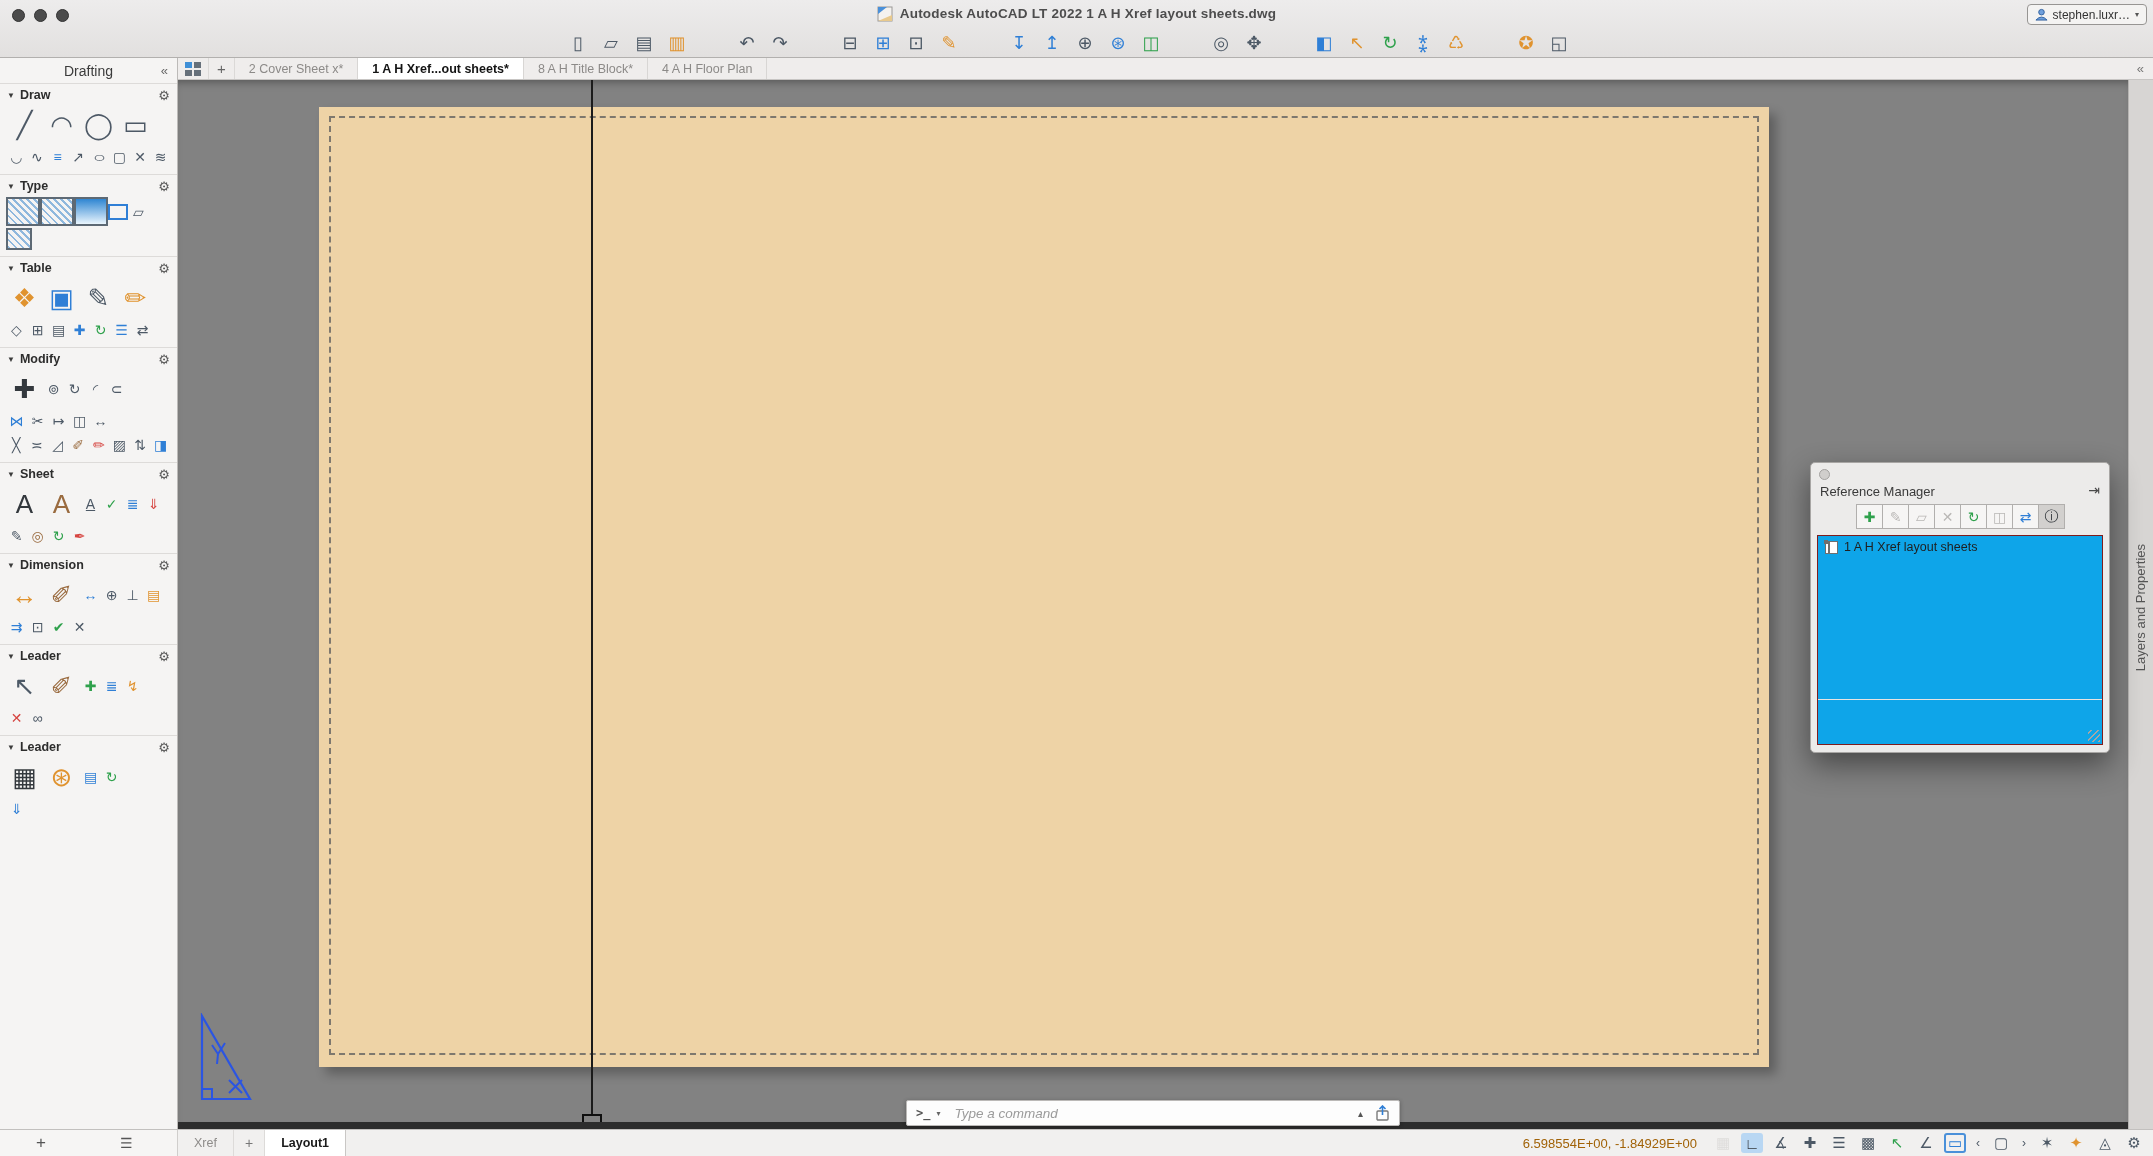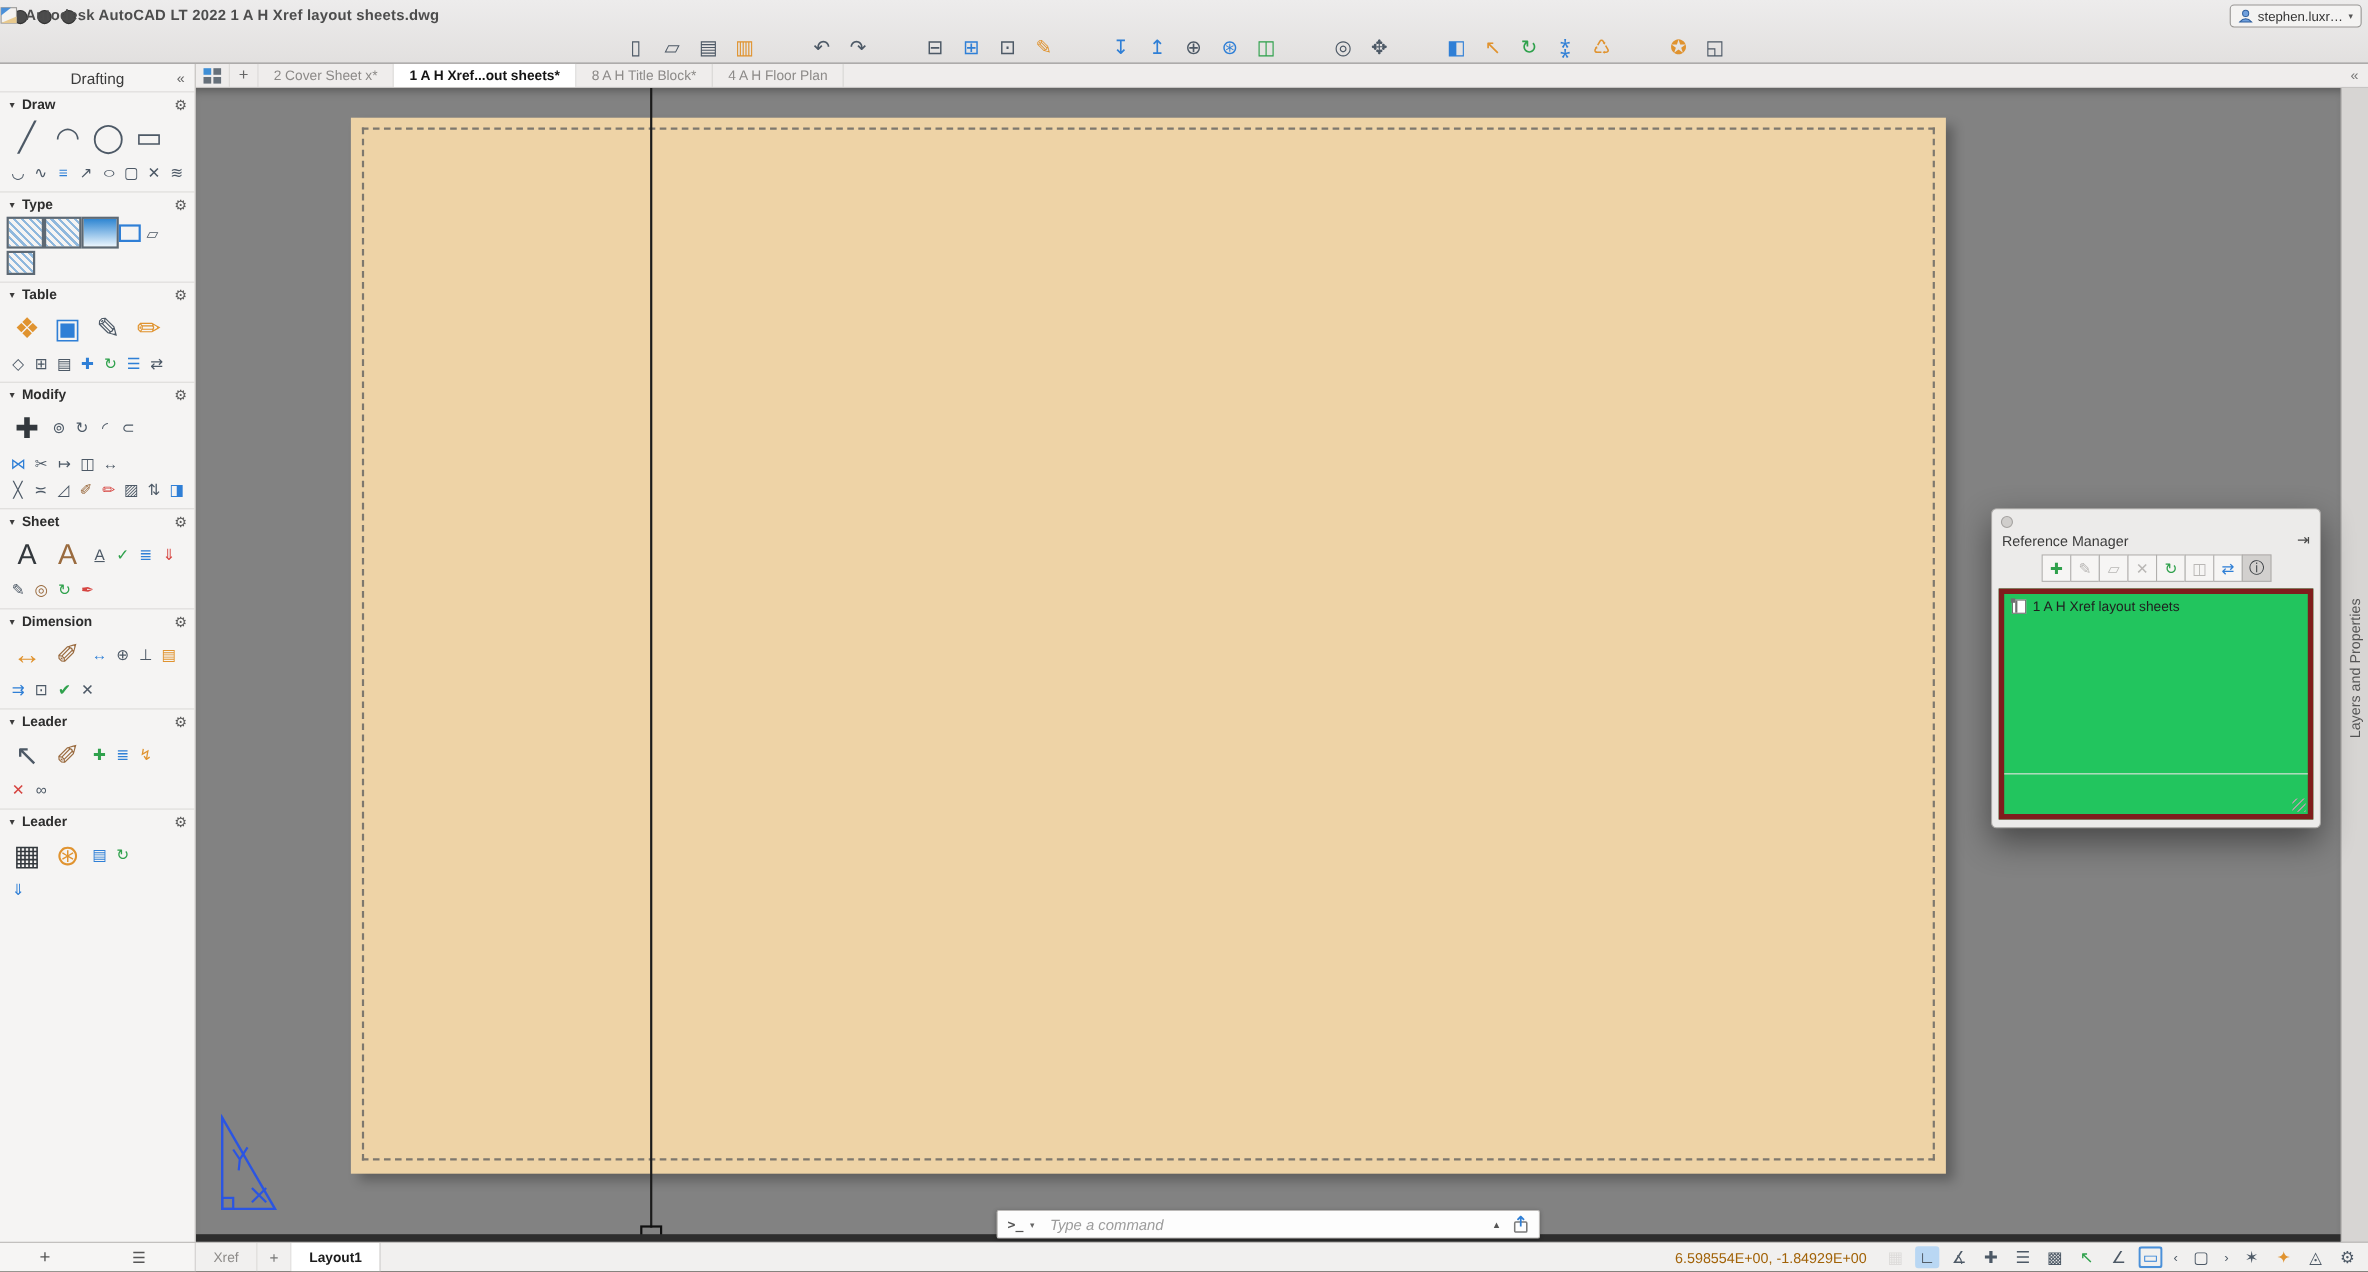--- a/index.html
+++ b/index.html
@@ -5,21 +5,21 @@
   *{margin:0;padding:0;box-sizing:border-box;-webkit-font-smoothing:antialiased}
   html,body{background:#555}
   #app{position:relative;width:2153px;height:1156px;overflow:hidden;background:#828282;
        font-family:"Liberation Sans",sans-serif;cursor:default;user-select:none}
 
   
   .topchrome{position:absolute;left:0;top:0;width:2153px;height:58px;
              background:linear-gradient(#edecec,#e2e0df);border-bottom:1px solid #b2b0ae;z-index:30}
   .lights{position:absolute;left:12px;top:9px;display:flex;gap:9px}
   .light{width:13px;height:13px;border-radius:50%;background:#4b4b4b;border:1px solid #323232}
-  .titlerow{position:absolute;left:0;top:0;width:100%;height:27px;display:flex;align-items:center;justify-content:flex-start;gap:7px}
+  .titlerow{position:absolute;left:0;top:0;width:100%;height:27px;display:flex;align-items:center;justify-content:center;gap:7px}
   .title{font-size:13.5px;font-weight:700;color:#4d4d4d;letter-spacing:.2px}
   .userchip{position:absolute;right:6px;top:4px;height:21px;border:1px solid #979593;border-radius:4px;
             background:#f4f3f2;display:flex;align-items:center;gap:5px;padding:0 7px;font-size:12px;color:#333}
   .userchip .dd{font-size:8px;color:#555}
   .toolrow{position:absolute;left:0;top:27px;width:100%;height:31px;display:flex;align-items:center}
   .tspacer{width:566px;flex:0 0 auto}
   .tgroup{display:flex;gap:9px;margin-right:46px;flex:0 0 auto}
   .ticon{display:flex;align-items:center;justify-content:center;width:24px;height:24px;font-size:18px;line-height:1}
 
   
@@ -83,21 +83,21 @@
   
   .palette{position:absolute;left:1810px;top:462px;width:300px;height:291px;background:#ecebea;
            border:1px solid #a8a6a4;border-radius:5px;box-shadow:0 12px 30px rgba(0,0,0,.45);z-index:40}
   .pal-close{position:absolute;left:8px;top:6px;width:11px;height:11px;border-radius:50%;background:#d0cecc;border:1px solid #a4a2a0}
   .pal-title{position:absolute;left:9px;top:21px;font-size:13px;color:#3a3a3a}
   .pal-dock{position:absolute;right:9px;top:19px;color:#4a4a4a;font-size:14px}
   .pal-tools{position:absolute;left:46px;top:41px;display:flex}
   .pbtn{width:27px;height:25px;border:1px solid #b1afad;background:#f6f5f4;display:flex;align-items:center;
         justify-content:center;font-size:14px;margin-left:-1px}
   .pbtn.pressed{background:#d2d0ce}
-  .pal-list{position:absolute;left:6px;top:72px;right:6px;bottom:7px;background:#22c55e;border:5px solid #7f1d1d}
+  .pal-list{position:absolute;left:6px;top:72px;right:6px;bottom:7px;background:#0ea5e9;border:1px solid #7f1d1d}
   .pal-item{display:flex;align-items:center;gap:6px;padding:4px 7px;font-size:12.5px;color:#1f1f1f}
   .sheet-ic{width:13px;height:13px;border:1.5px solid #6f6f6f;position:relative;background:#fff}
   .sheet-ic::before{content:"";position:absolute;left:2px;top:0;bottom:0;width:1.5px;background:#6f6f6f}
   .sheet-ic::after{content:"";position:absolute;left:-2px;top:-2px;width:4px;height:4px;background:#6f6f6f}
   .pal-div{position:absolute;left:0;right:0;top:163px;border-top:1px solid #e6e4e2}
   .pal-resize{position:absolute;right:2px;bottom:2px;width:12px;height:12px;
       background:repeating-linear-gradient(315deg,#a8a6a4 0 1.5px,transparent 1.5px 4.5px)}
 
   
   .statusbar{position:absolute;left:0;top:1129px;width:2153px;height:27px;background:#f1f0ef;

